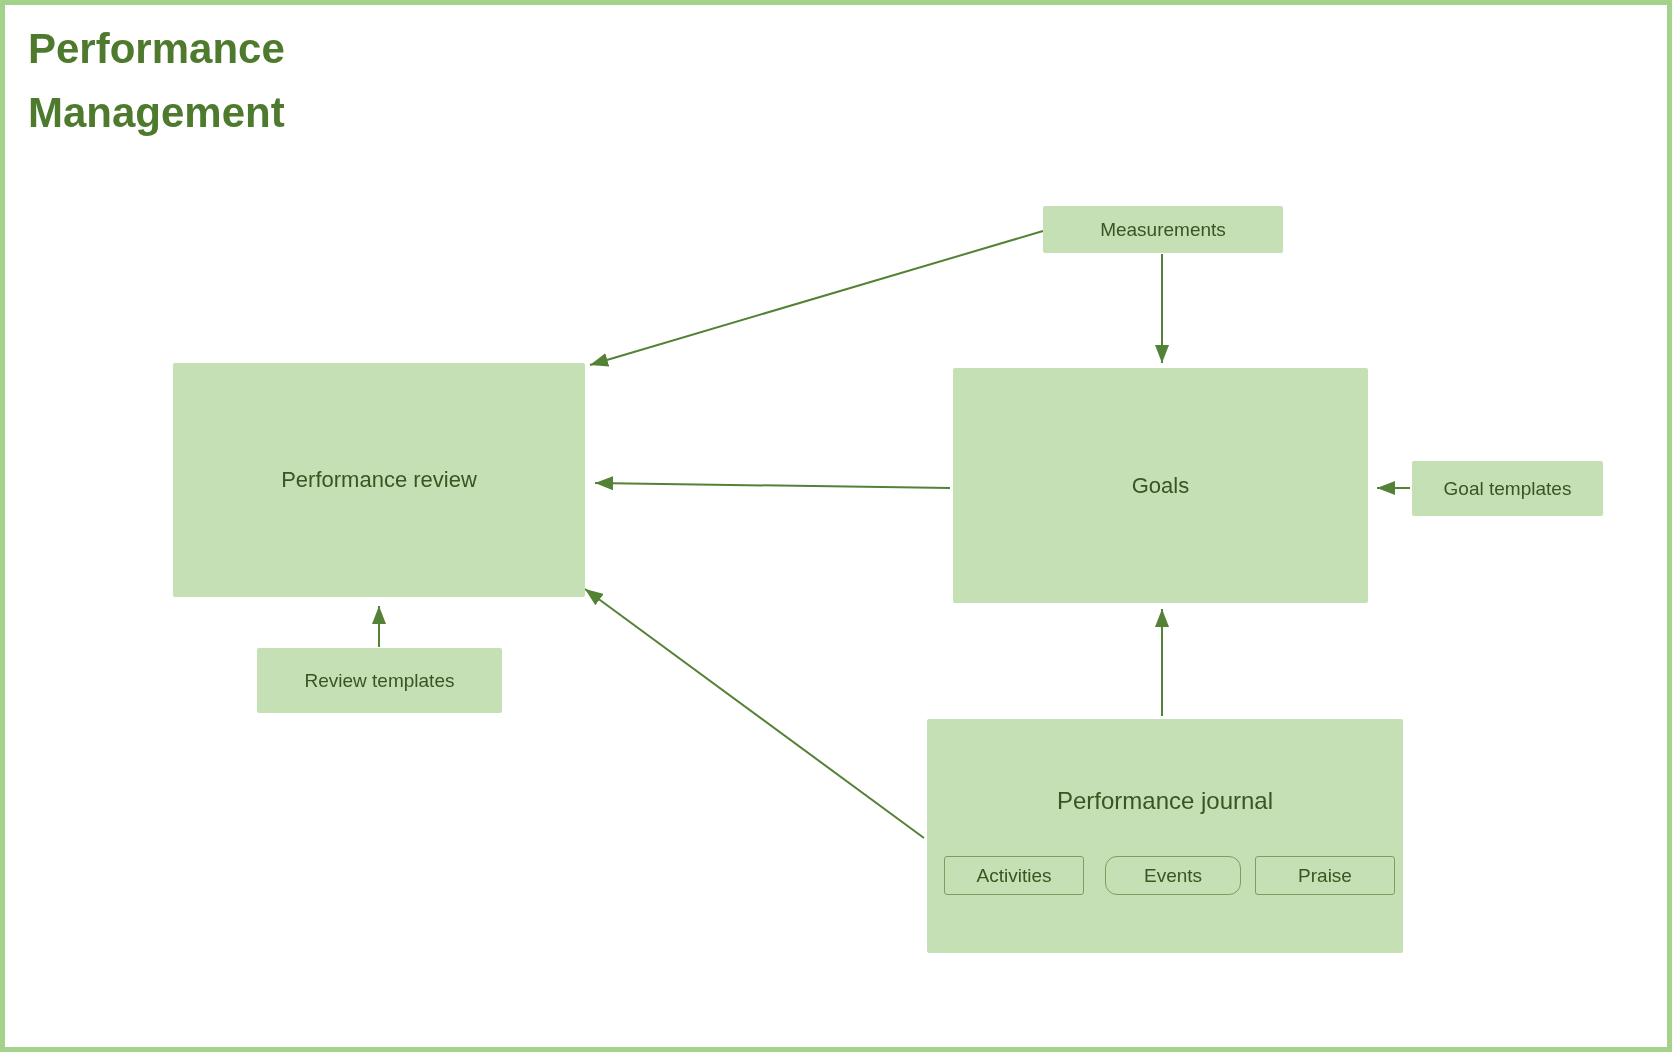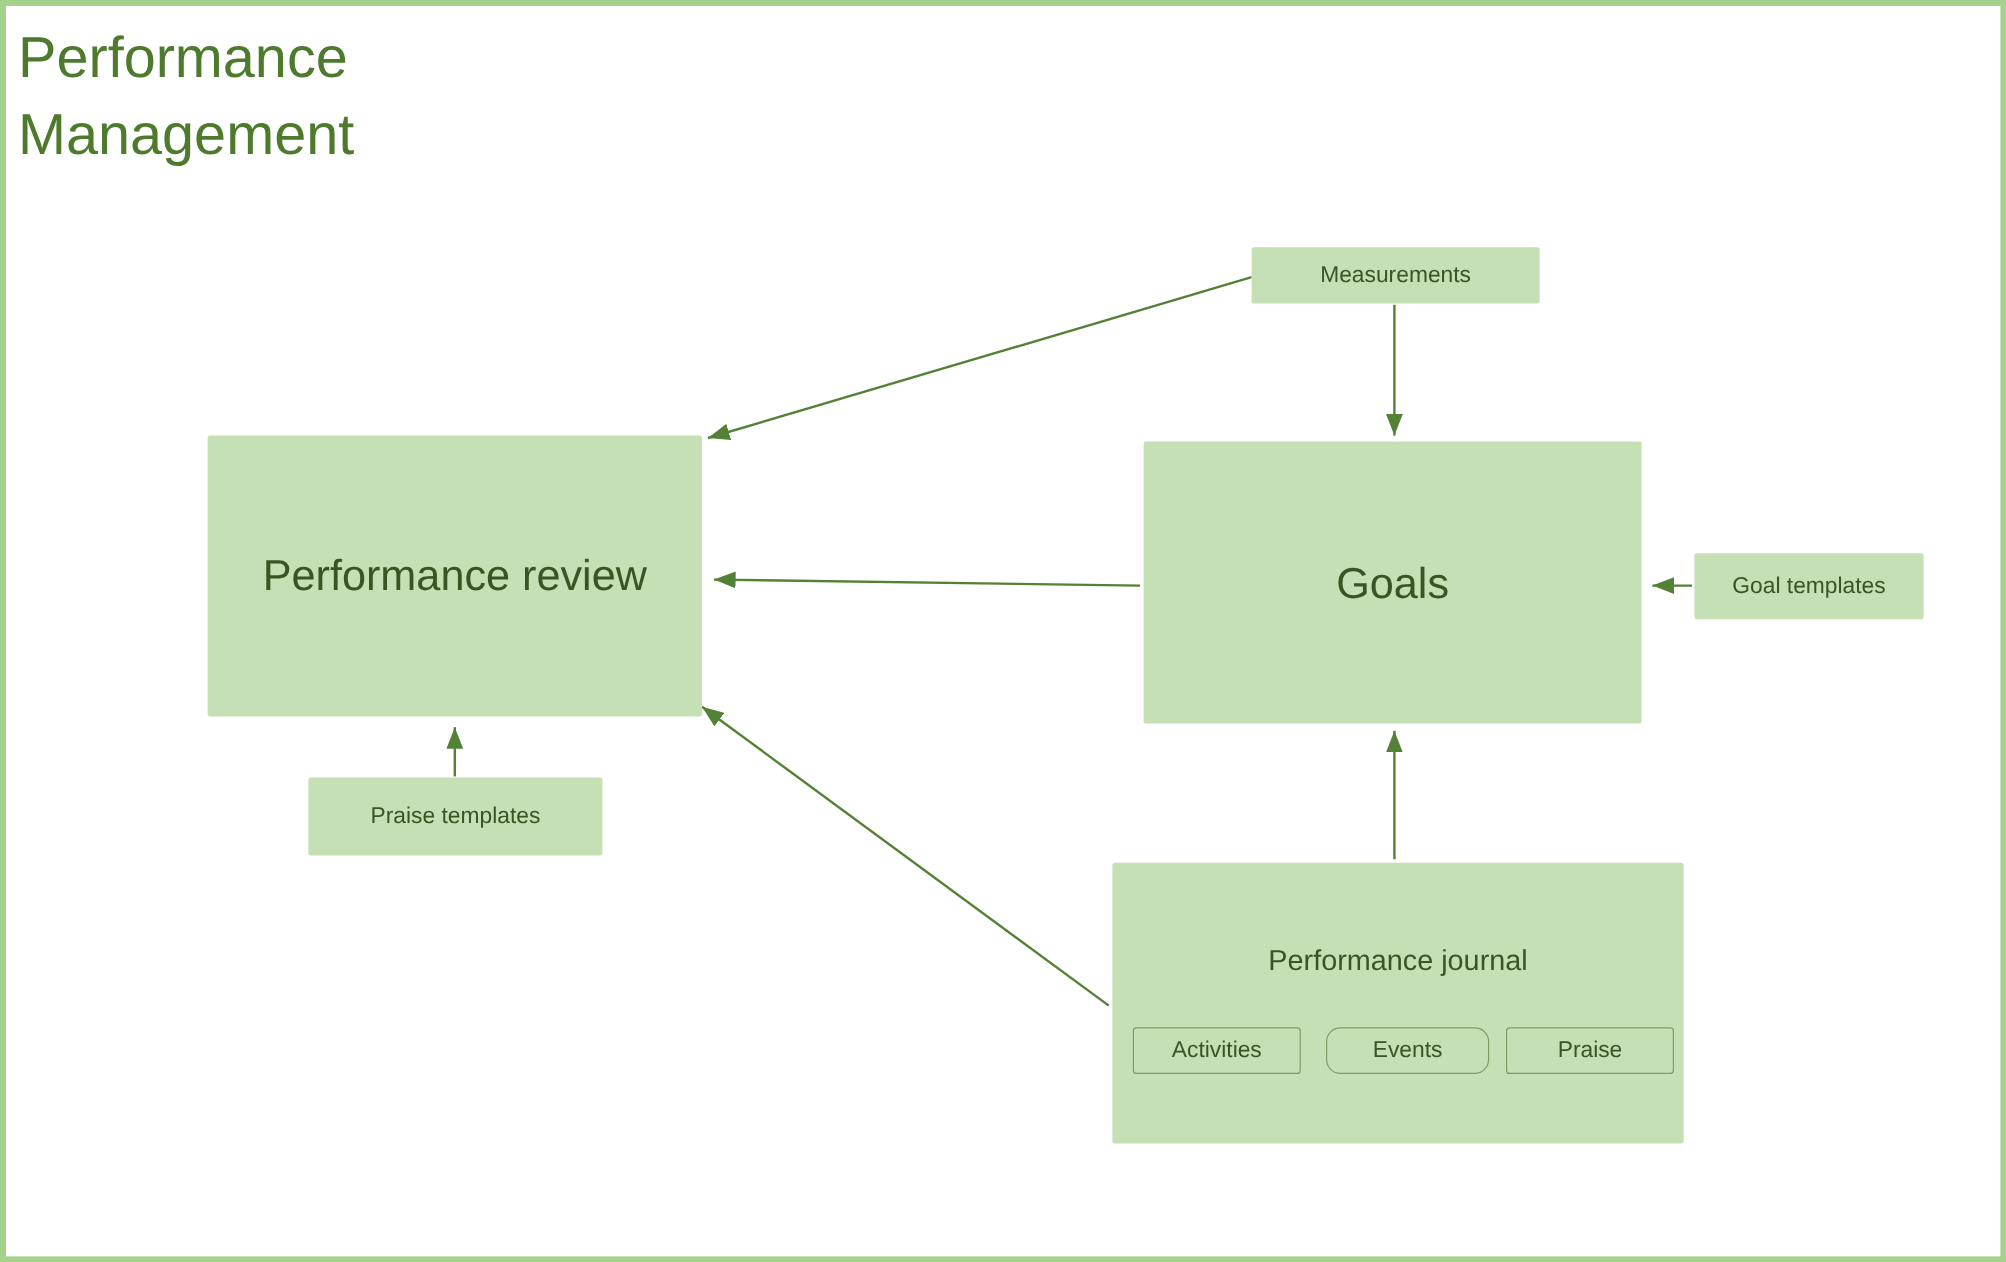--- a/index.html
+++ b/index.html
@@ -20,41 +20,41 @@
     position:relative;
     width:1672px;
     height:1052px;
     box-sizing:border-box;
     background:var(--background,#ffffff);
     border:5px solid var(--page-border,#a5d28a);
     overflow:hidden;
   }
   .diagram-title{
     position:absolute;
-    left:10px;
+    left:23px;
     top:12px;
     width:330px;
-    font-size:48px;
+    font-size:42px;
     line-height:64px;
-    font-weight:400;
+    font-weight:700;
     color:var(--title-text,#4e7a2e);
   }
   .node{
     position:absolute;
     background:var(--node-fill,#c5e0b4);
     color:var(--node-text,#375623);
     display:flex;
     align-items:center;
     justify-content:center;
     text-align:center;
     box-sizing:border-box;
     border-radius:2px;
   }
   .node.small{font-size:19px;}
-  .node.large{font-size:36px;}
+  .node.large{font-size:22px;}
 
   #node-measurements     {left:1038px; top:201px; width:240px; height:47px;}
   #node-performance-review{left:168px; top:358px; width:412px; height:234px;}
   #node-goals            {left:948px;  top:363px; width:415px; height:235px;}
   #node-goal-templates   {left:1407px; top:456px; width:191px; height:55px;}
   #node-review-templates {left:252px;  top:643px; width:245px; height:65px;}
 
   #node-performance-journal{
     left:922px; top:714px; width:476px; height:234px;
     position:absolute;
@@ -125,21 +125,21 @@
   </svg>
 
   <div class="node small" id="node-measurements">Measurements</div>
 
   <div class="node large" id="node-performance-review">Performance review</div>
 
   <div class="node small" id="node-goal-templates">Goal templates</div>
 
   <div class="node large" id="node-goals">Goals</div>
 
-  <div class="node small" id="node-review-templates">Praise templates</div>
+  <div class="node small" id="node-review-templates">Review templates</div>
 
   <div id="node-performance-journal">
     <div class="journal-title">Performance journal</div>
     <div class="journal-children">
       <div class="subnode" id="subnode-activities">Activities</div>
       <div class="subnode" id="subnode-events">Events</div>
       <div class="subnode" id="subnode-praise">Praise</div>
     </div>
   </div>
 

